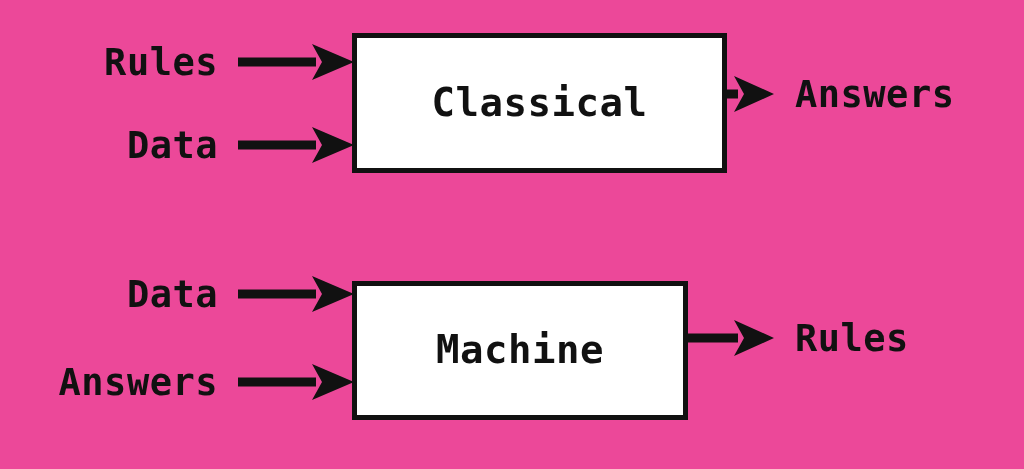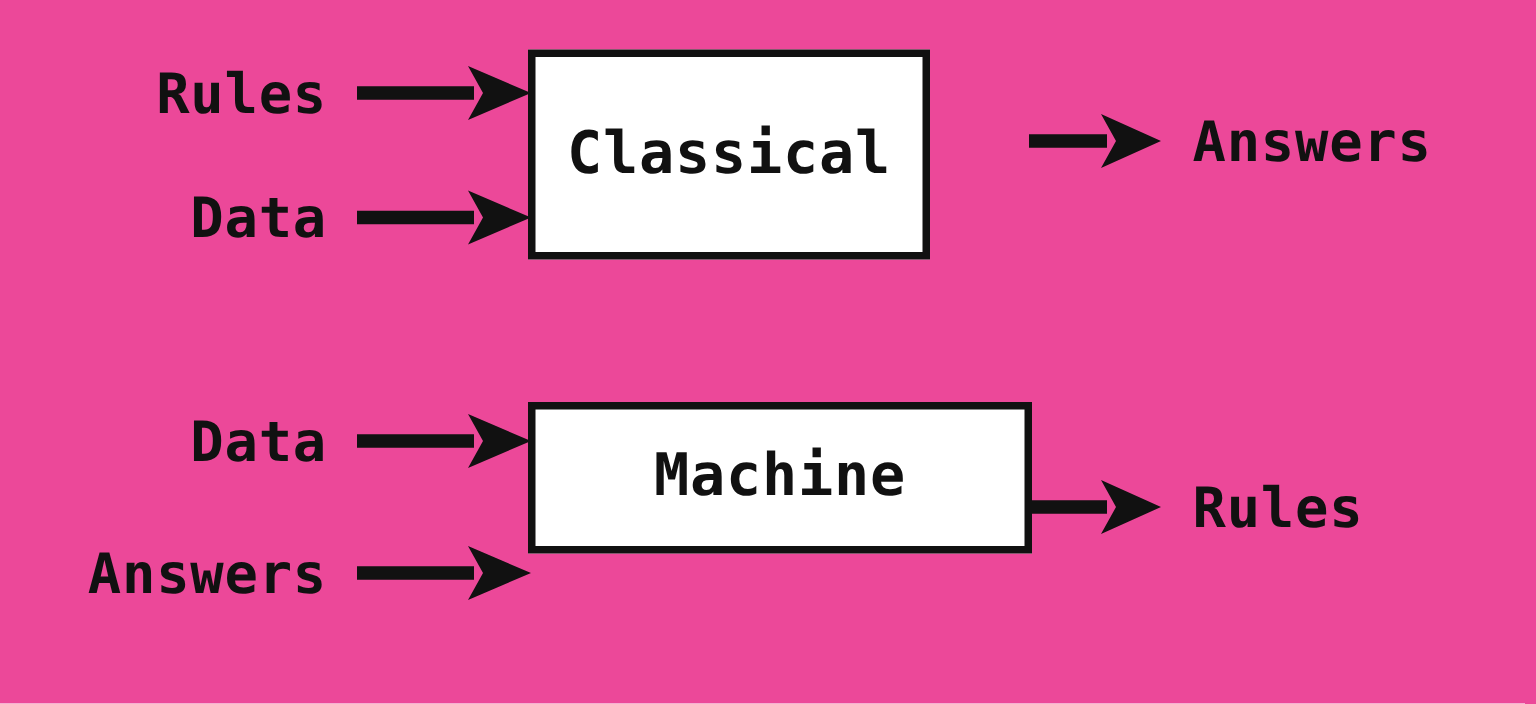--- a/index.html
+++ b/index.html
@@ -33,22 +33,22 @@
   .proc-box .box-line {
     font-family: "DejaVu Sans Mono", "Liberation Mono", monospace;
     font-size: 39px;
     font-weight: 700;
     color: #111111;
     line-height: 1.25;
     letter-spacing: 0.5px;
     white-space: nowrap;
   }
 
-  #box-classical { left: 352px; top: 33px;  width: 268px; height: 140px; }
-  #box-ml        { left: 352px; top: 268px; width: 336px; height: 101px; }
+  #box-classical { left: 352px; top: 33px;  width: 375px; height: 140px; }
+  #box-ml        { left: 352px; top: 281px; width: 336px; height: 139px; }
 
   
   .edge-label {
     position: absolute;
     font-family: "DejaVu Sans Mono", "Liberation Mono", monospace;
     font-size: 37px;
     font-weight: 700;
     color: #111111;
     letter-spacing: 0.5px;
     white-space: nowrap;

